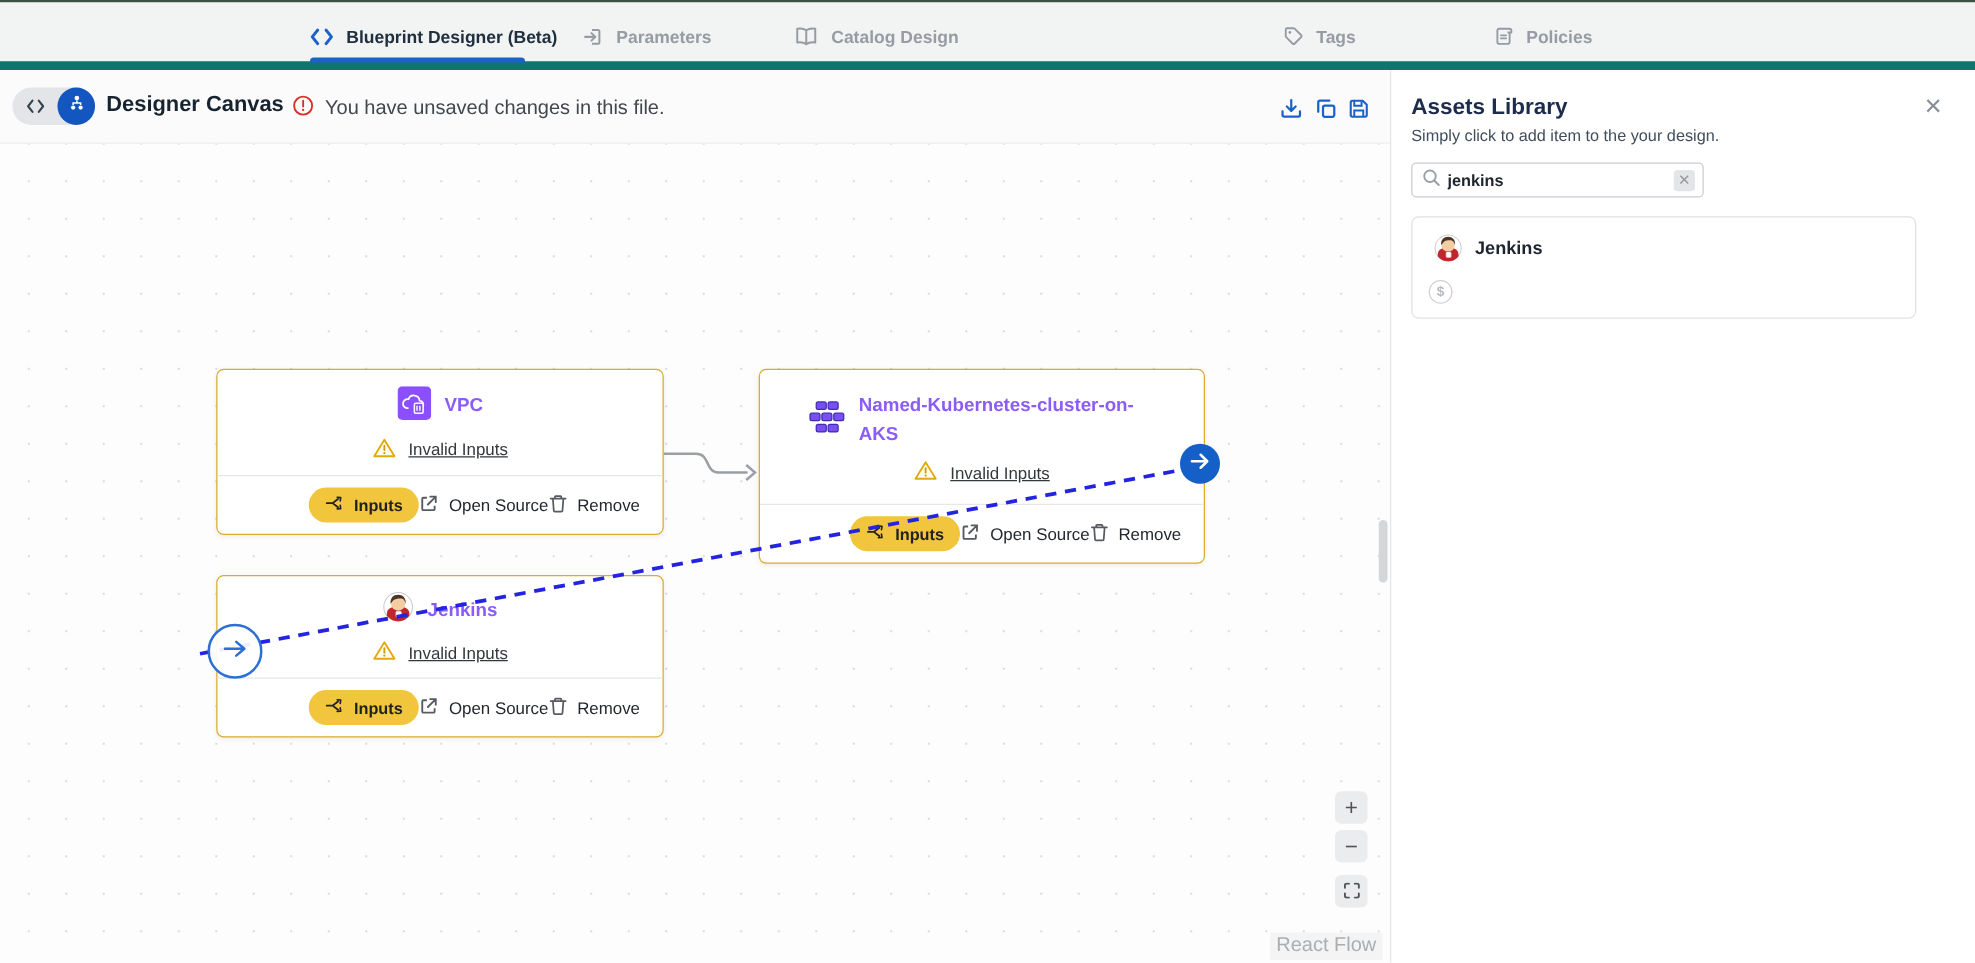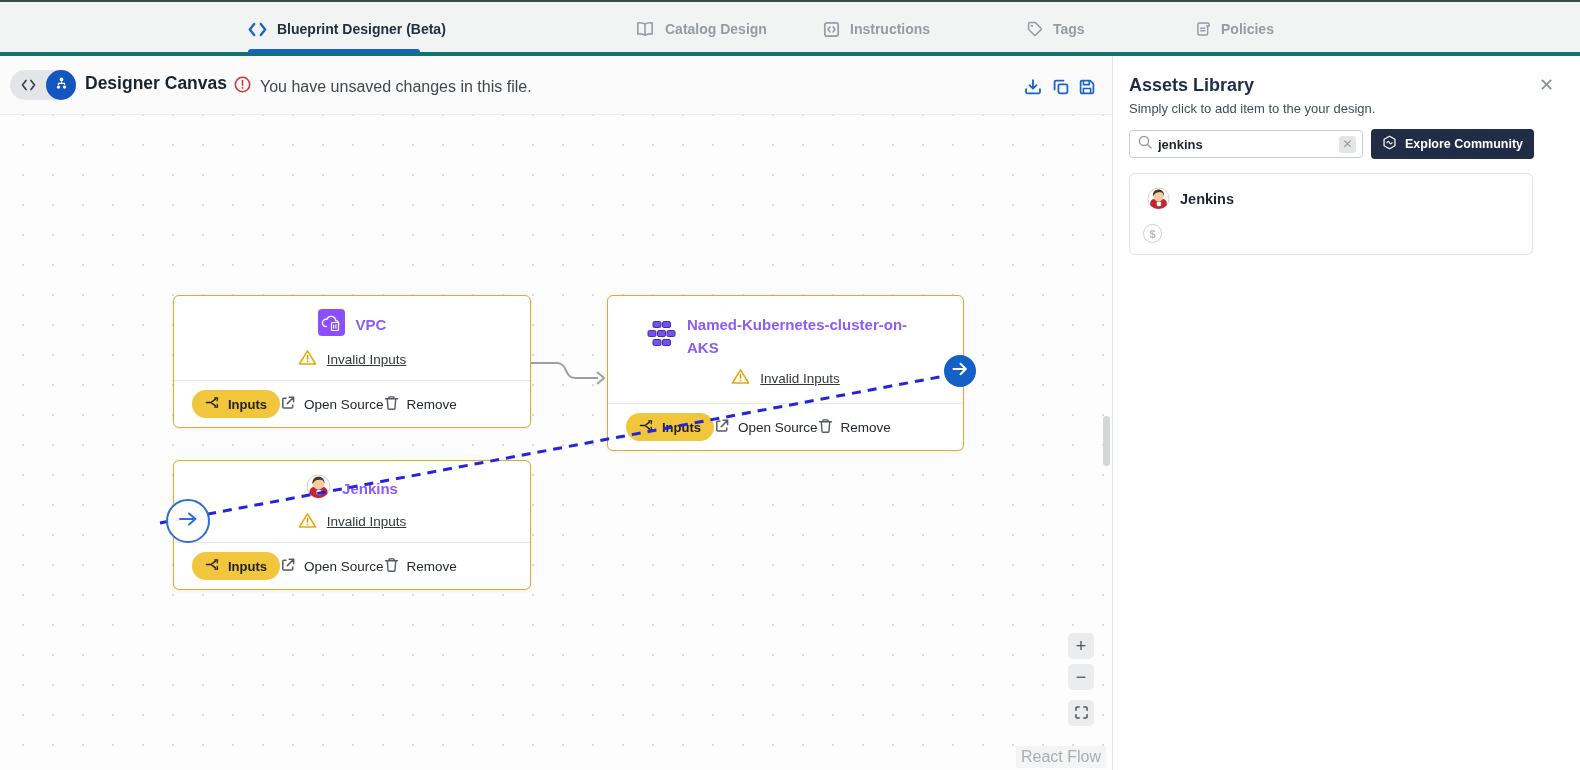--- a/index.html
+++ b/index.html
@@ -2,21 +2,21 @@
 <html><head>
 <meta charset="utf-8">
 <style>
   * { margin:0; padding:0; box-sizing:border-box; }
   html,body { width:1580px; height:770px; overflow:hidden;
     font-family:"Liberation Sans","DejaVu Sans",sans-serif; background:#fff; }
 
   
   .top-strip { position:absolute; left:0; top:0; width:1580px; height:2px; background:#3e4f44; }
   .top-nav { position:absolute; left:0; top:2px; width:1580px; height:54px;
-    background:#f2f3f3; border-bottom:4px solid #0f766e; }
+    background:#f2f3f3; border-bottom:7px solid #0f766e; }
   .nav-tab { position:absolute; top:0; height:54px; display:flex; align-items:center; gap:10px;
     font-size:14px; font-weight:600; color:#969ca4; cursor:pointer; white-space:nowrap; }
   .nav-tab.active { color:#20303f; font-weight:700; }
   .nav-tab svg { display:block; }
   .tab-underline { position:absolute; left:248px; bottom:-1px; width:172px; height:4px;
     background:#1b62c8; border-radius:3px 3px 0 0; }
 
   
   .canvas-header { position:absolute; left:0; top:56px; width:1112px; height:59px;
     background:#fbfbfb; border-bottom:1px solid #ededee; z-index:20;padding-left:28px; }
@@ -40,21 +40,21 @@
 
   .node { position:absolute; background:#fff; border:1px solid #dcab2f; border-radius:6px;
     box-shadow:0 1px 4px rgba(0,0,0,.07); display:flex; flex-direction:column; z-index:3; }
   .node-body { flex:1; display:flex; flex-direction:column; align-items:center;
     justify-content:center; gap:9px; padding:10px 14px 8px; }
   .title-row { display:flex; align-items:center; gap:11px; }
   .node-title { font-size:15px; font-weight:700; color:#8b5cf6; }
   .title-wrap { width:238px; line-height:1.55; text-align:left; }
   .status-row { display:flex; align-items:center; gap:10px; font-size:13.5px; color:#33383d;text-decoration:underline; }
   .node-footer { height:47px; border-top:1px solid #e7e7e7; display:flex; align-items:center;
-    justify-content:flex-start; padding:0 18px; }
+    justify-content:flex-end; padding:0 18px; }
   .inputs-btn { display:flex; align-items:center; gap:8px; background:#f2c63c; border:none;
     border-radius:14px; padding:5px 13px; font-size:13px; font-weight:700; color:#212121;
     cursor:pointer; font-family:inherit; }
   .foot-item { display:flex; align-items:center; gap:8px; font-size:13.5px; color:#23282e;
     cursor:pointer; background:none; border:none; font-family:inherit; }
 
   .handle-blue { position:absolute; left:944px; top:299px; width:32px; height:32px;
     border-radius:50%; background:#1460c8; display:flex; align-items:center; justify-content:center;
     z-index:6; cursor:crosshair; }
   .handle-ring { position:absolute; left:166px; top:443px; width:44px; height:44px;
@@ -102,36 +102,36 @@
 <div class="top-strip"></div>
 <nav class="top-nav">
   <div class="nav-tab active" style="left:248px">
     <span>
         <svg width="19" height="15" viewBox="0 0 19 15">
           <path d="M6.2 2 1.8 7.5 6.2 13M12.8 2l4.4 5.5-4.4 5.5" stroke="#1b62c8" stroke-width="2.3" fill="none" stroke-linecap="round" stroke-linejoin="round"></path>
         </svg>
       </span>
     <span>Blueprint Designer (Beta)</span>
   </div>
+  <div class="nav-tab" style="left:466px">
+    <span>
+        <svg width="17" height="17" viewBox="0 0 18 18">
+          <path d="M8 3.2h5.3a1 1 0 0 1 1 1v9.6a1 1 0 0 1-1 1H8" stroke="#969ca4" stroke-width="1.7" fill="none"></path>
+          <path d="M2.2 9h8.6M7.6 5.8 10.9 9l-3.3 3.2" stroke="#969ca4" stroke-width="1.7" fill="none" stroke-linecap="round" stroke-linejoin="round"></path>
+        </svg>
+      </span>
+    <span>Parameters</span>
+  </div>
   <div class="nav-tab" style="left:635px">
     <span>
         <svg width="20" height="16" viewBox="0 0 20 16">
           <path d="M10 3.2C8 1.8 5.4 1.6 2.8 2v11c2.6-.4 5.2-.1 7.2 1.3 2-1.4 4.6-1.7 7.2-1.3V2c-2.6-.4-5.2-.2-7.2 1.2zM10 3.2v11.1" stroke="#969ca4" stroke-width="1.6" fill="none" stroke-linejoin="round"></path>
         </svg>
       </span>
     <span>Catalog Design</span>
-  </div>
-  <div class="nav-tab" style="left:823px">
-    <span>
-        <svg width="17" height="17" viewBox="0 0 17 17">
-          <rect x="1.8" y="1.8" width="13.4" height="13.4" rx="2.2" stroke="#969ca4" stroke-width="1.7" fill="none"></rect>
-          <path d="M7 5.8 5 8.5 7 11M10 5.8l2 2.7-2 2.5" stroke="#969ca4" stroke-width="1.5" fill="none" stroke-linecap="round" stroke-linejoin="round"></path>
-        </svg>
-      </span>
-    <span>Instructions</span>
   </div>
   <div class="nav-tab" style="left:1027px">
     <span>
         <svg width="16" height="16" viewBox="0 0 16 16">
           <path d="M8.7 1.9 14 7.2c.4.4.4 1 0 1.4l-5.4 5.4c-.4.4-1 .4-1.4 0L1.9 8.7a1 1 0 0 1-.3-.7V2.6c0-.6.4-1 1-1H8a1 1 0 0 1 .7.3z" stroke="#969ca4" stroke-width="1.5" fill="none" stroke-linejoin="round"></path>
           <circle cx="4.9" cy="4.9" r="1.1" fill="#969ca4"></circle>
         </svg>
       </span>
     <span>Tags</span>
   </div>
@@ -374,27 +374,20 @@
     <span><svg width="14" height="14" viewBox="0 0 14 14">
           <circle cx="6" cy="6" r="4.6" stroke="#9aa0a6" stroke-width="1.5" fill="none"></circle>
           <path d="M9.4 9.4 13 13" stroke="#9aa0a6" stroke-width="1.5" stroke-linecap="round"></path>
         </svg></span>
     <input class="search-input" type="text" value="jenkins" style="">
     <button class="clear-btn">
         <span>✕</span>
       </button>
   </div>
 
-  <button class="explore-btn">
-    <span><svg width="15" height="15" viewBox="0 0 16 16">
-          <path d="M8 1.3 13.8 4.6v6.8L8 14.7 2.2 11.4V4.6z" stroke="#fff" stroke-width="1.3" fill="none" stroke-linejoin="round"></path>
-          <path d="M5.2 8.2c.9-1.7 1.9-1.7 2.8 0 .9 1.7 1.9 1.7 2.8 0" stroke="#fff" stroke-width="1.2" fill="none" stroke-linecap="round"></path>
-        </svg></span>
-    <span>Explore Community</span>
-  </button>
 
   <div class="asset-card">
     <span class="asset-avatar"><svg width="23" height="23" viewBox="0 0 24 24">
           <defs>
             <clipPath id="jc2">
               <circle cx="12" cy="12" r="11"></circle>
             </clipPath>
           </defs>
           <circle cx="12" cy="12" r="11" fill="#fff" stroke="#c9c9c9" stroke-width=".8"></circle>
           <g clip-path="url(#jc2)">

